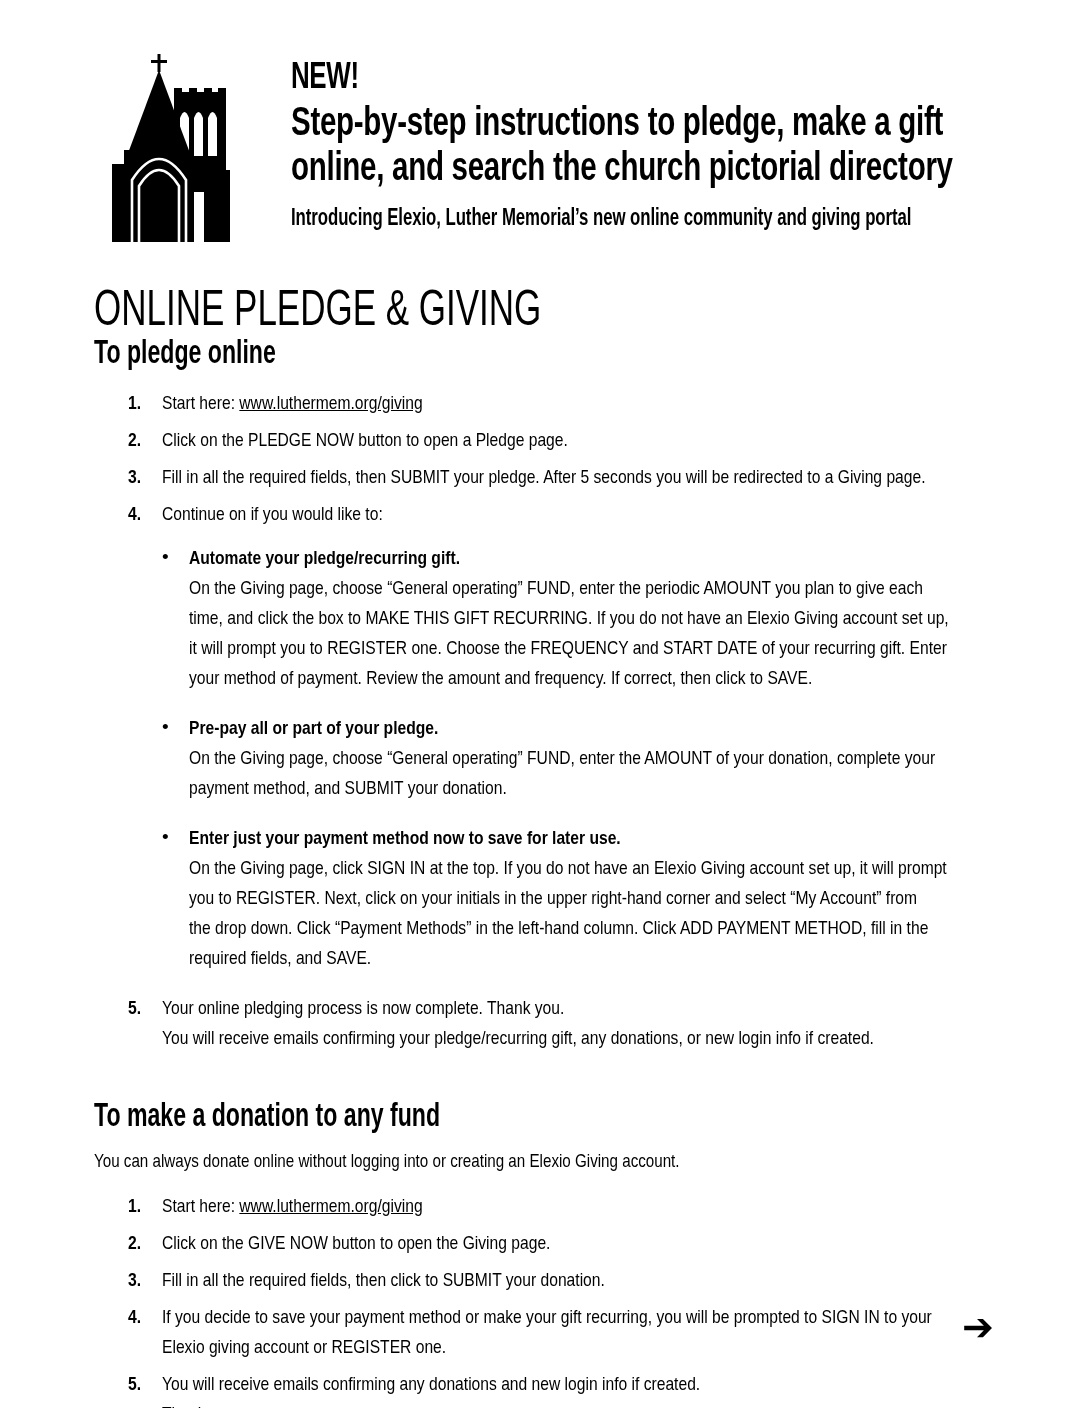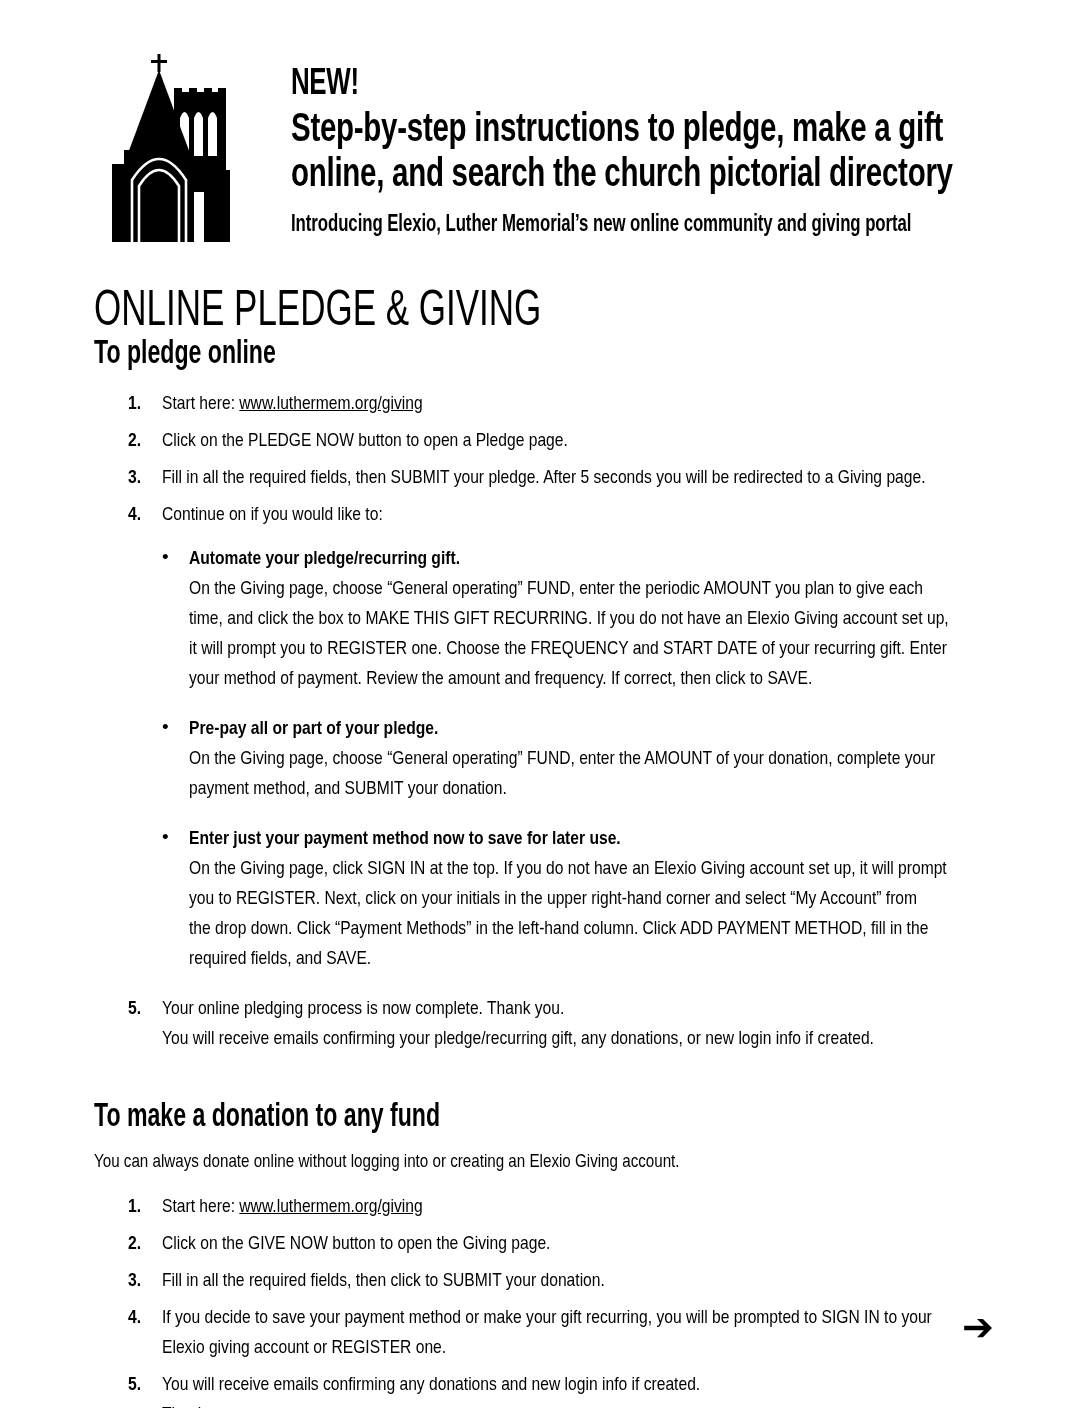--- a/index.html
+++ b/index.html
@@ -24,21 +24,21 @@
   }
 
   
   .masthead {
     position: absolute;
     left: 94px;
     top: 52px;
     width: 900px;
     display: flex;
     flex-direction: row;
-    align-items: center;
+    align-items: flex-start;
   }
   .logo-wrap {
     width: 145px;
     height: 190px;
     flex: 0 0 145px;
     position: relative;
   }
   .logo-wrap svg { display: block; }
 
   .masthead-text {

